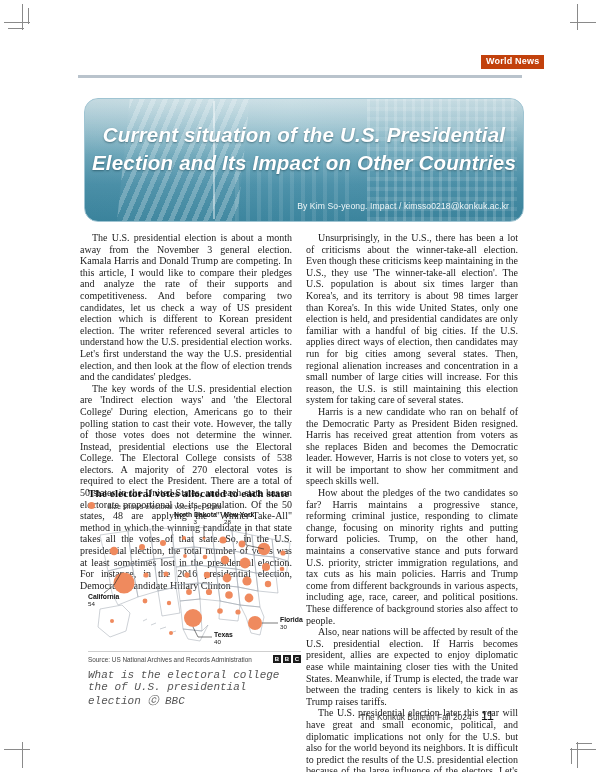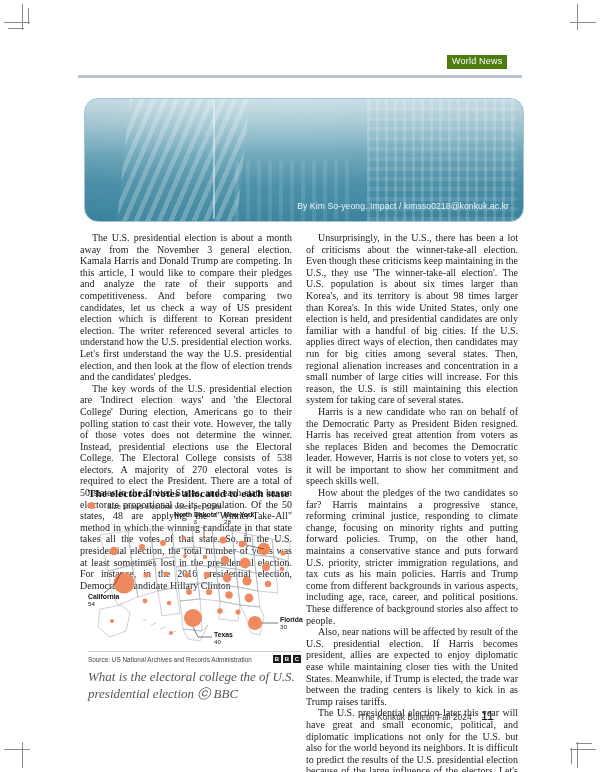--- a/index.html
+++ b/index.html
@@ -11,24 +11,24 @@
   }
   .page{position:absolute;inset:0;}
 
   
   .crop{position:absolute;background:#8a8a8a;}
   .crop.h{height:1px;width:26px;}
   .crop.v{width:1px;height:26px;}
 
   
   .section-tag{
-    position:absolute;left:447px;top:55px;
-    background:#4d7c0f;color:#fff;
-    font-family:"Liberation Sans", sans-serif;
-    font-weight:normal;font-size:9px;letter-spacing:.2px;
+    position:absolute;left:481px;top:55px;
+    background:#c2410c;color:#fff;
+    font-family:"Liberation Sans", sans-serif;
+    font-weight:bold;font-size:9px;letter-spacing:.2px;
     padding:2px 5px 3px 5px;line-height:1;
   }
   .rule-top{
     position:absolute;left:78px;top:75px;width:444px;height:3px;
     background:#b9c3cc;
   }
 
   
   .hero{
     position:absolute;left:84px;top:98px;width:438px;height:122px;
@@ -123,22 +123,22 @@
   .fig-source{
     font-family:"Liberation Sans", sans-serif;font-size:6.4px;color:#444;
   }
   .bbc-blocks{display:flex;gap:2px;}
   .bbc-blocks i{
     display:block;width:8px;height:8px;background:#1b1b1b;color:#fff;
     font-style:normal;font-family:"Liberation Sans", sans-serif;
     font-size:6px;font-weight:bold;line-height:8px;text-align:center;
   }
   .fig-caption{
-    margin-top:6px;font-style:italic;font-size:13px;color:#555;
-    font-family:Liberation Serif, serif;
+    margin-top:6px;font-style:italic;font-size:11px;color:#555;
+    font-family:Liberation Mono, monospace;
   }
 
   
   .footer{
     position:absolute;left:0;right:0;top:706px;text-align:right;
     padding-right:106px;
     font-family:"Liberation Sans", sans-serif;
   }
   .footer .fname{font-size:8.4px;color:#333;}
   .footer .fpage{font-size:12.5px;color:#111;margin-left:5px;}
@@ -166,20 +166,24 @@
 
   <div class="section-tag">World News</div>
   <div class="rule-top"></div>
 
   <div class="hero">
     <div class="flagstripes"></div>
     <div class="bldgA"></div>
     <div class="bldgB"></div>
     <div class="pole"></div>
     <div class="glossy"></div>
+    <h1>
+      <span>Current situation of the U.S. Presidential</span><br>
+      <span>Election and Its Impact on Other Countries</span>
+    </h1>
     <div class="byline">By Kim So-yeong. Impact / kimsso0218@konkuk.ac.kr</div>
   </div>
 
   <div class="col left">
     <p>The U.S. presidential election is about a month away from the November 3 general election. Kamala Harris and Donald Trump are competing. In this article, I would like to compare their pledges and analyze the rate of their supports and competitiveness. And before comparing two candidates, let us check a way of US president election which is different to Korean president election. The writer referenced several articles to understand how the U.S. presidential election works. Let's first understand the way the U.S. presidential election, and then look at the flow of election trends and the candidates' pledges.</p>
     <p>The key words of the U.S. presidential election are 'Indirect election ways' and 'the Electoral College' During election, Americans go to their polling station to cast their vote. However, the tally of those votes does not determine the winner. Instead, presidential elections use the Electoral College. The Electoral College consists of 538 electors. A majority of 270 electoral votes is required to elect the President. There are a total of 50 states in the United States, and each state has an electorate proportional to its population. Of the 50 states, 48 are applying the "Winner-Take-All" method in which the winning candidate in that state takes all the votes of that state. So, in the U.S. presidential election, the total number of votes was at least sometimes lost in the presidential election. For instance, in the 2016 presidential election, Democratic candidate Hillary Clinton</p>
   </div>
 
   <div class="col right">
     <p>Unsurprisingly, in the U.S., there has been a lot of criticisms about the winner-take-all election. Even though these criticisms keep maintaining in the U.S., they use 'The winner-take-all election'. The U.S. population is about six times larger than Korea's, and its territory is about 98 times larger than Korea's. In this wide United States, only one election is held, and presidential candidates are only familiar with a handful of big cities. If the U.S. applies direct ways of election, then candidates may run for big cities among several states. Then, regional alienation increases and concentration in a small number of large cities will increase. For this reason, the U.S. is still maintaining this election system for taking care of several states.</p>

